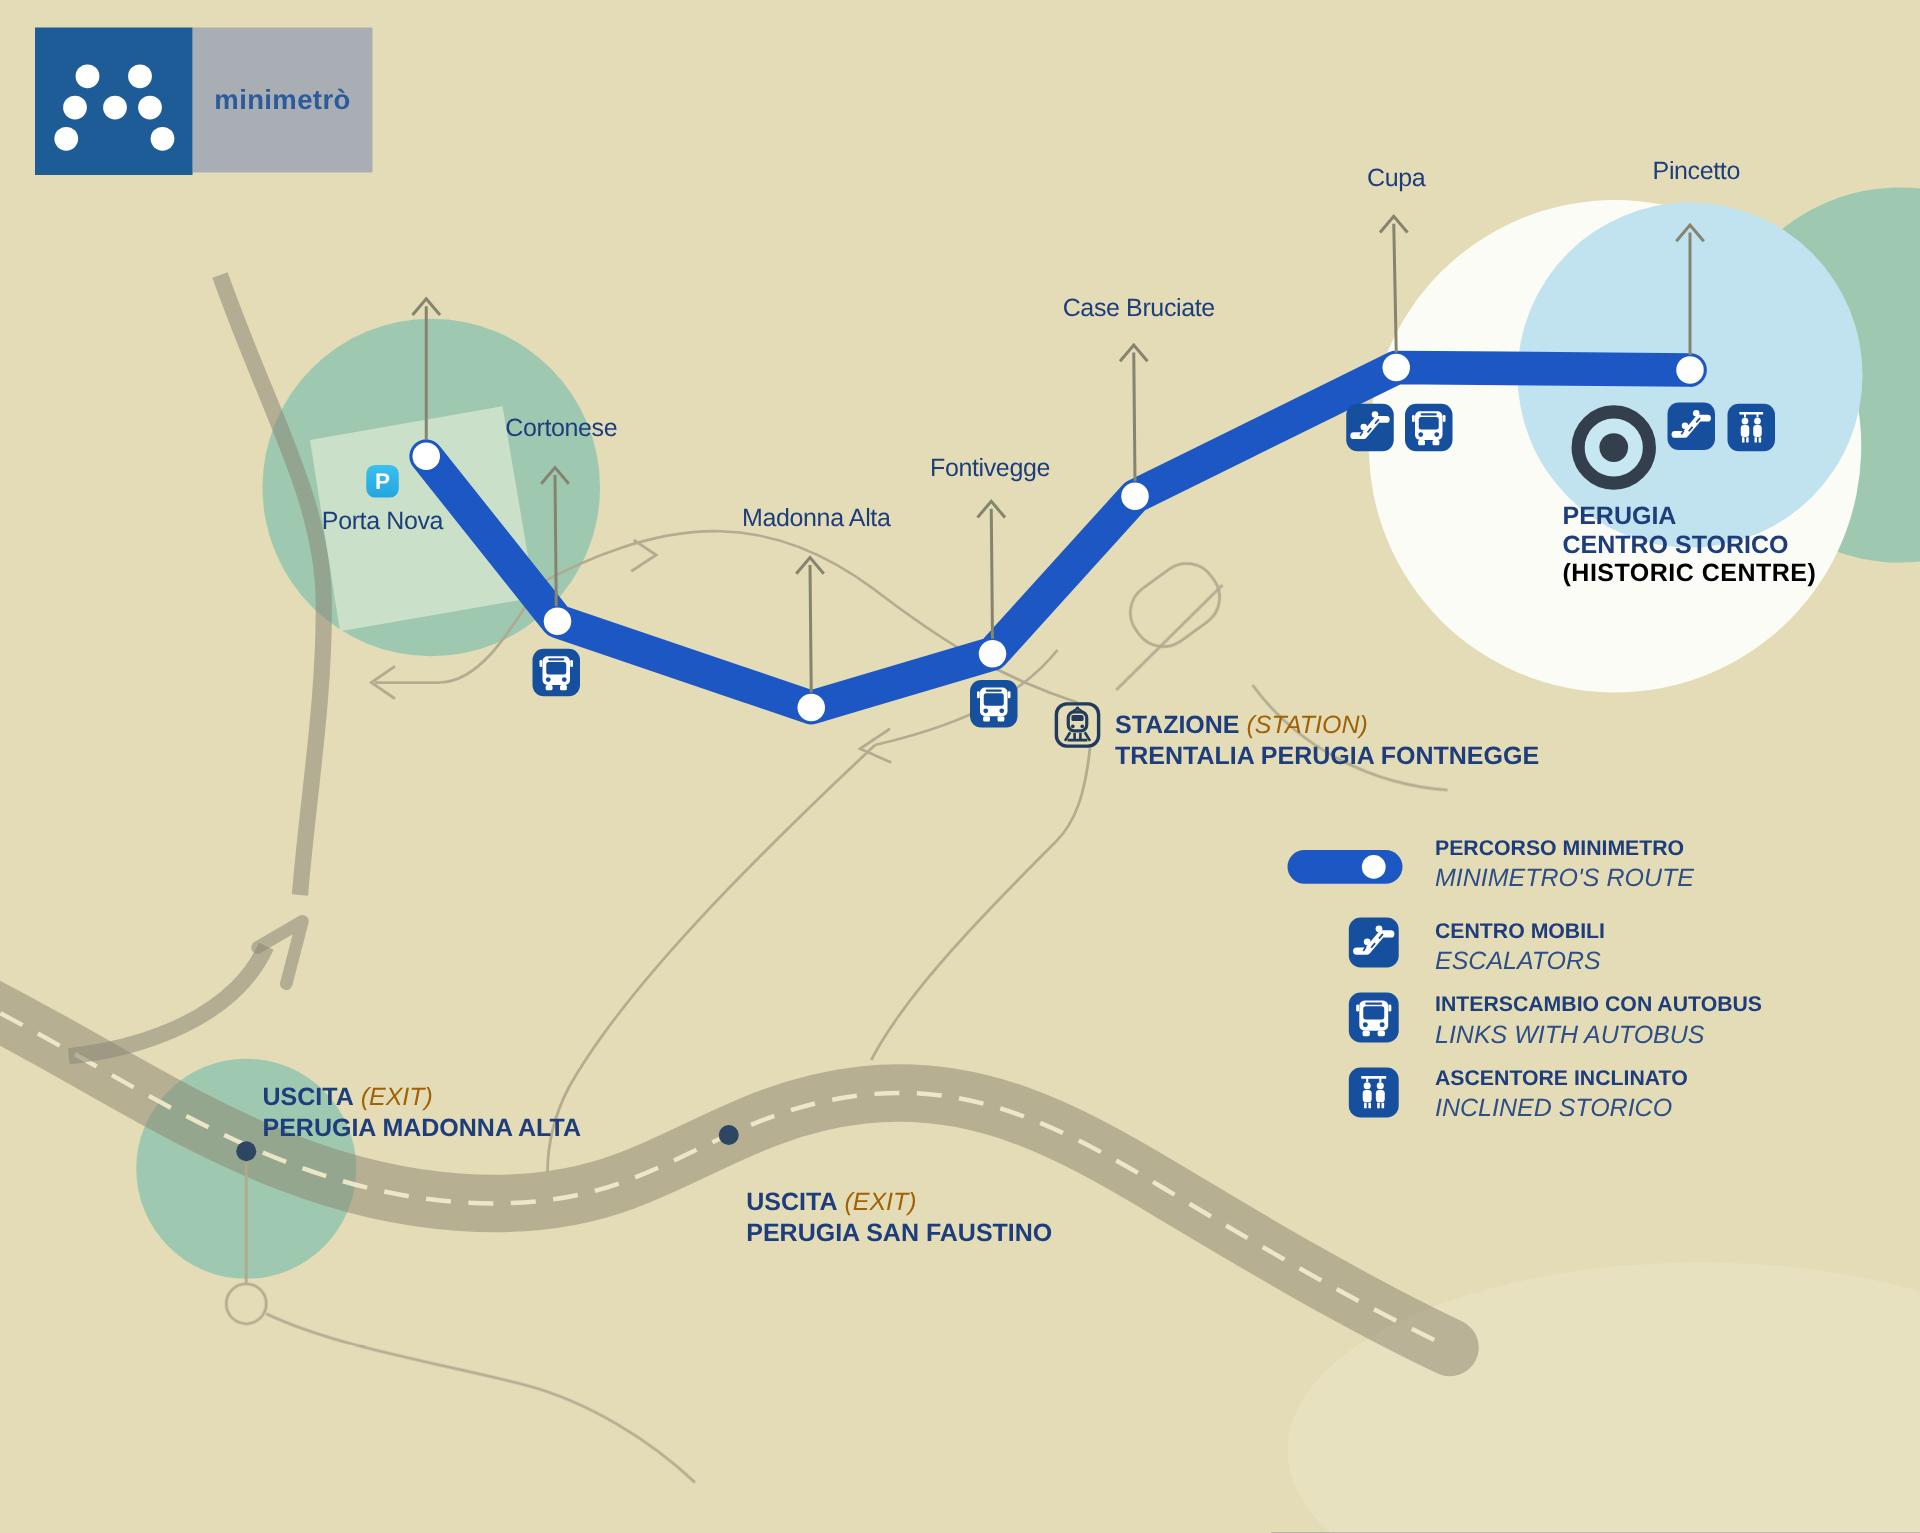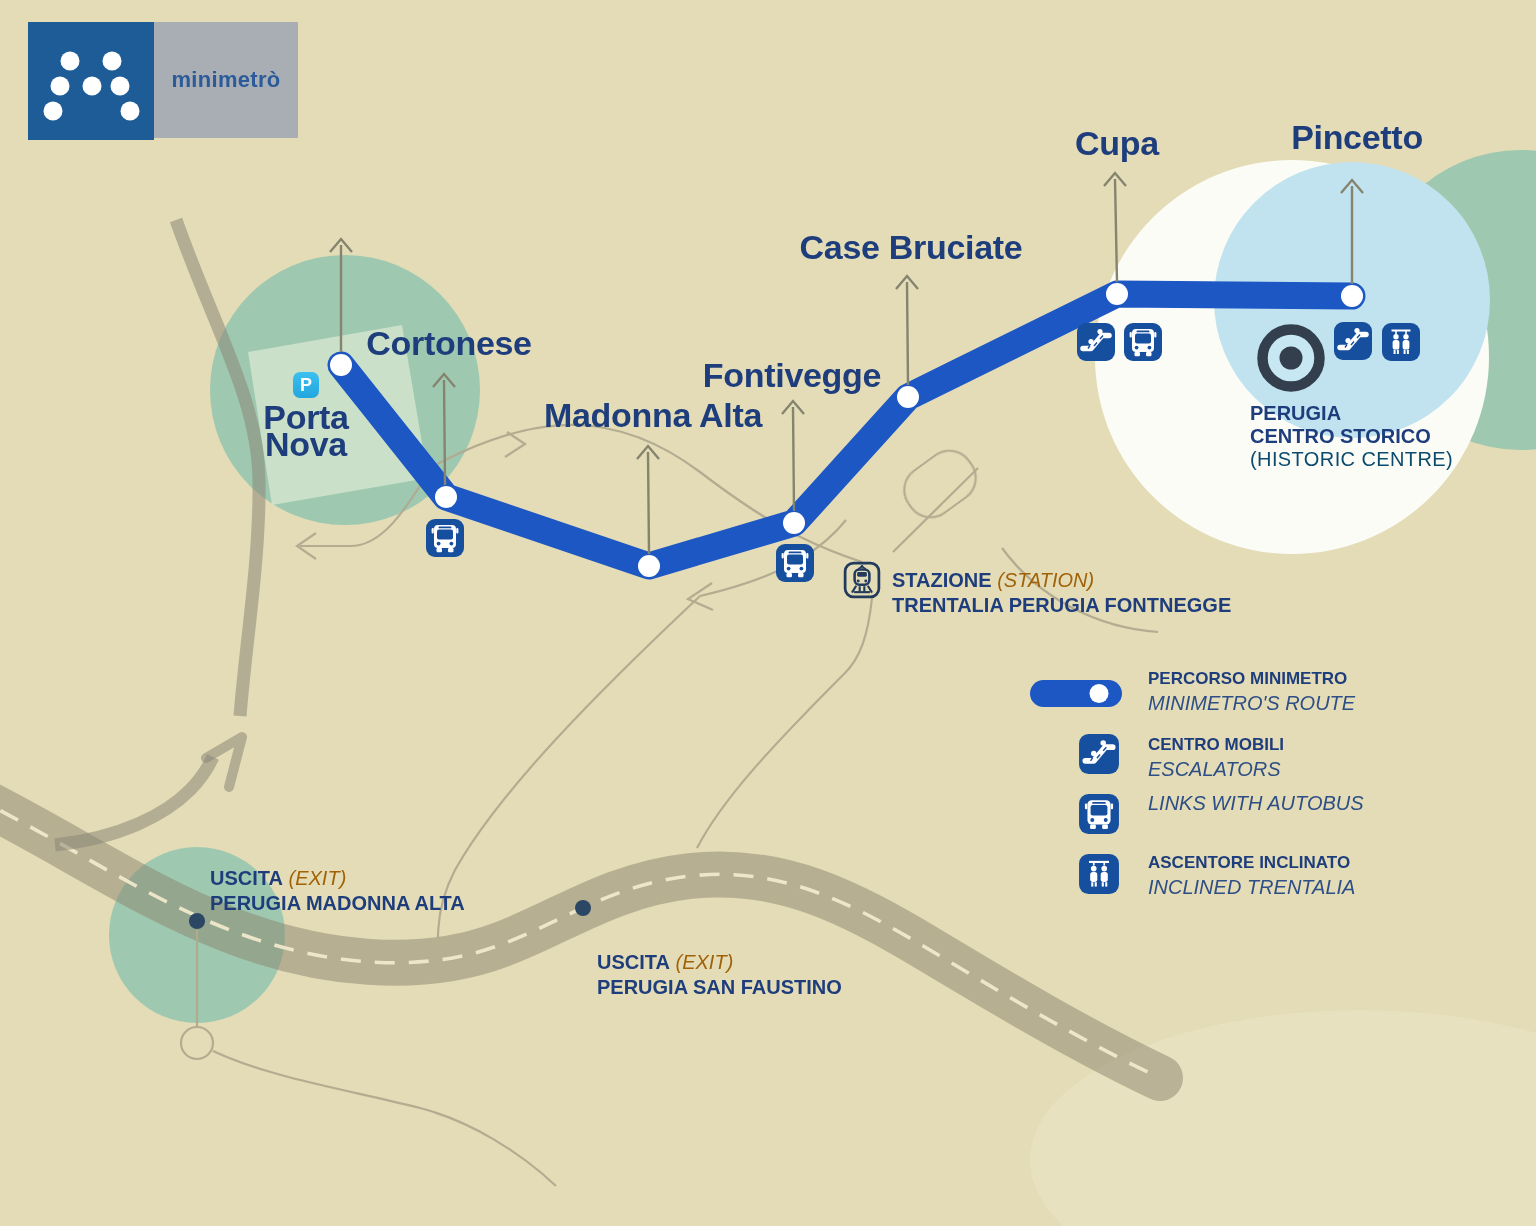--- a/index.html
+++ b/index.html
@@ -1,29 +1,29 @@
 <!DOCTYPE html>
 <html><head>
 <meta charset="utf-8">
 <style>
   html,body{margin:0;padding:0;background:#888;}
   #stage{position:relative;width:1536px;height:1226px;overflow:hidden;
          background:#e3dcb6;font-family:"Liberation Sans",sans-serif;}
   #mapsvg{position:absolute;left:0;top:0;}
   
-  .stn{position:absolute;color:#1e3d7c;font-weight:700;font-size:34px;
+  .stn{position:absolute;color:#1e3d7c;font-weight:400;font-size:20px;
        letter-spacing:-0.3px;text-align:center;line-height:27px;}
   
   .callout{position:absolute;color:#1e3d7c;font-size:20px;line-height:25px;white-space:nowrap;}
   .callout .b{font-weight:700;}
   .callout .i{font-style:italic;font-weight:400;color:#a16207;}
   
   .dest{position:absolute;color:#1e3d7c;font-size:20px;line-height:23px;white-space:nowrap;}
   .dest .b{font-weight:700;display:block;}
-  .dest .n{font-weight:400;display:block;color:#0c4a6e;letter-spacing:.4px;}
+  .dest .n{font-weight:700;display:block;color:#000000;letter-spacing:.4px;}
   
   .raccordo{position:absolute;color:#1e3d7c;font-size:21px;line-height:24px;white-space:nowrap;}
   .raccordo .b{font-weight:700;display:block;}
   .raccordo .i{font-style:italic;font-weight:400;display:block;color:#2d4e86;}
   
   .leg-text{position:absolute;white-space:nowrap;}
   .leg-text .l1{display:block;color:#1e3d7c;font-weight:700;font-size:17px;line-height:25px;}
   .leg-text .l2{display:block;color:#2d4e86;font-style:italic;font-size:20px;line-height:24px;}
   
   #p-icon{position:absolute;left:293px;top:372px;width:26px;height:26px;border-radius:7px;
@@ -232,20 +232,21 @@
 
 <div class="leg-text" style="left:1148px;top:666px;">
   <span class="l1">PERCORSO MINIMETRO</span>
   <span class="l2">MINIMETRO'S ROUTE</span>
 </div>
 <div class="leg-text" style="left:1148px;top:732px;">
   <span class="l1">CENTRO MOBILI</span>
   <span class="l2">ESCALATORS</span>
 </div>
 <div class="leg-text" style="left:1148px;top:791px;">
+  <span class="l1">INTERSCAMBIO CON AUTOBUS</span>
   <span class="l2">LINKS WITH AUTOBUS</span>
 </div>
 <div class="leg-text" style="left:1148px;top:850px;">
   <span class="l1">ASCENTORE INCLINATO</span>
-  <span class="l2">INCLINED TRENTALIA</span>
+  <span class="l2">INCLINED STORICO</span>
 </div>
 
 </div>
 
 </body></html>

